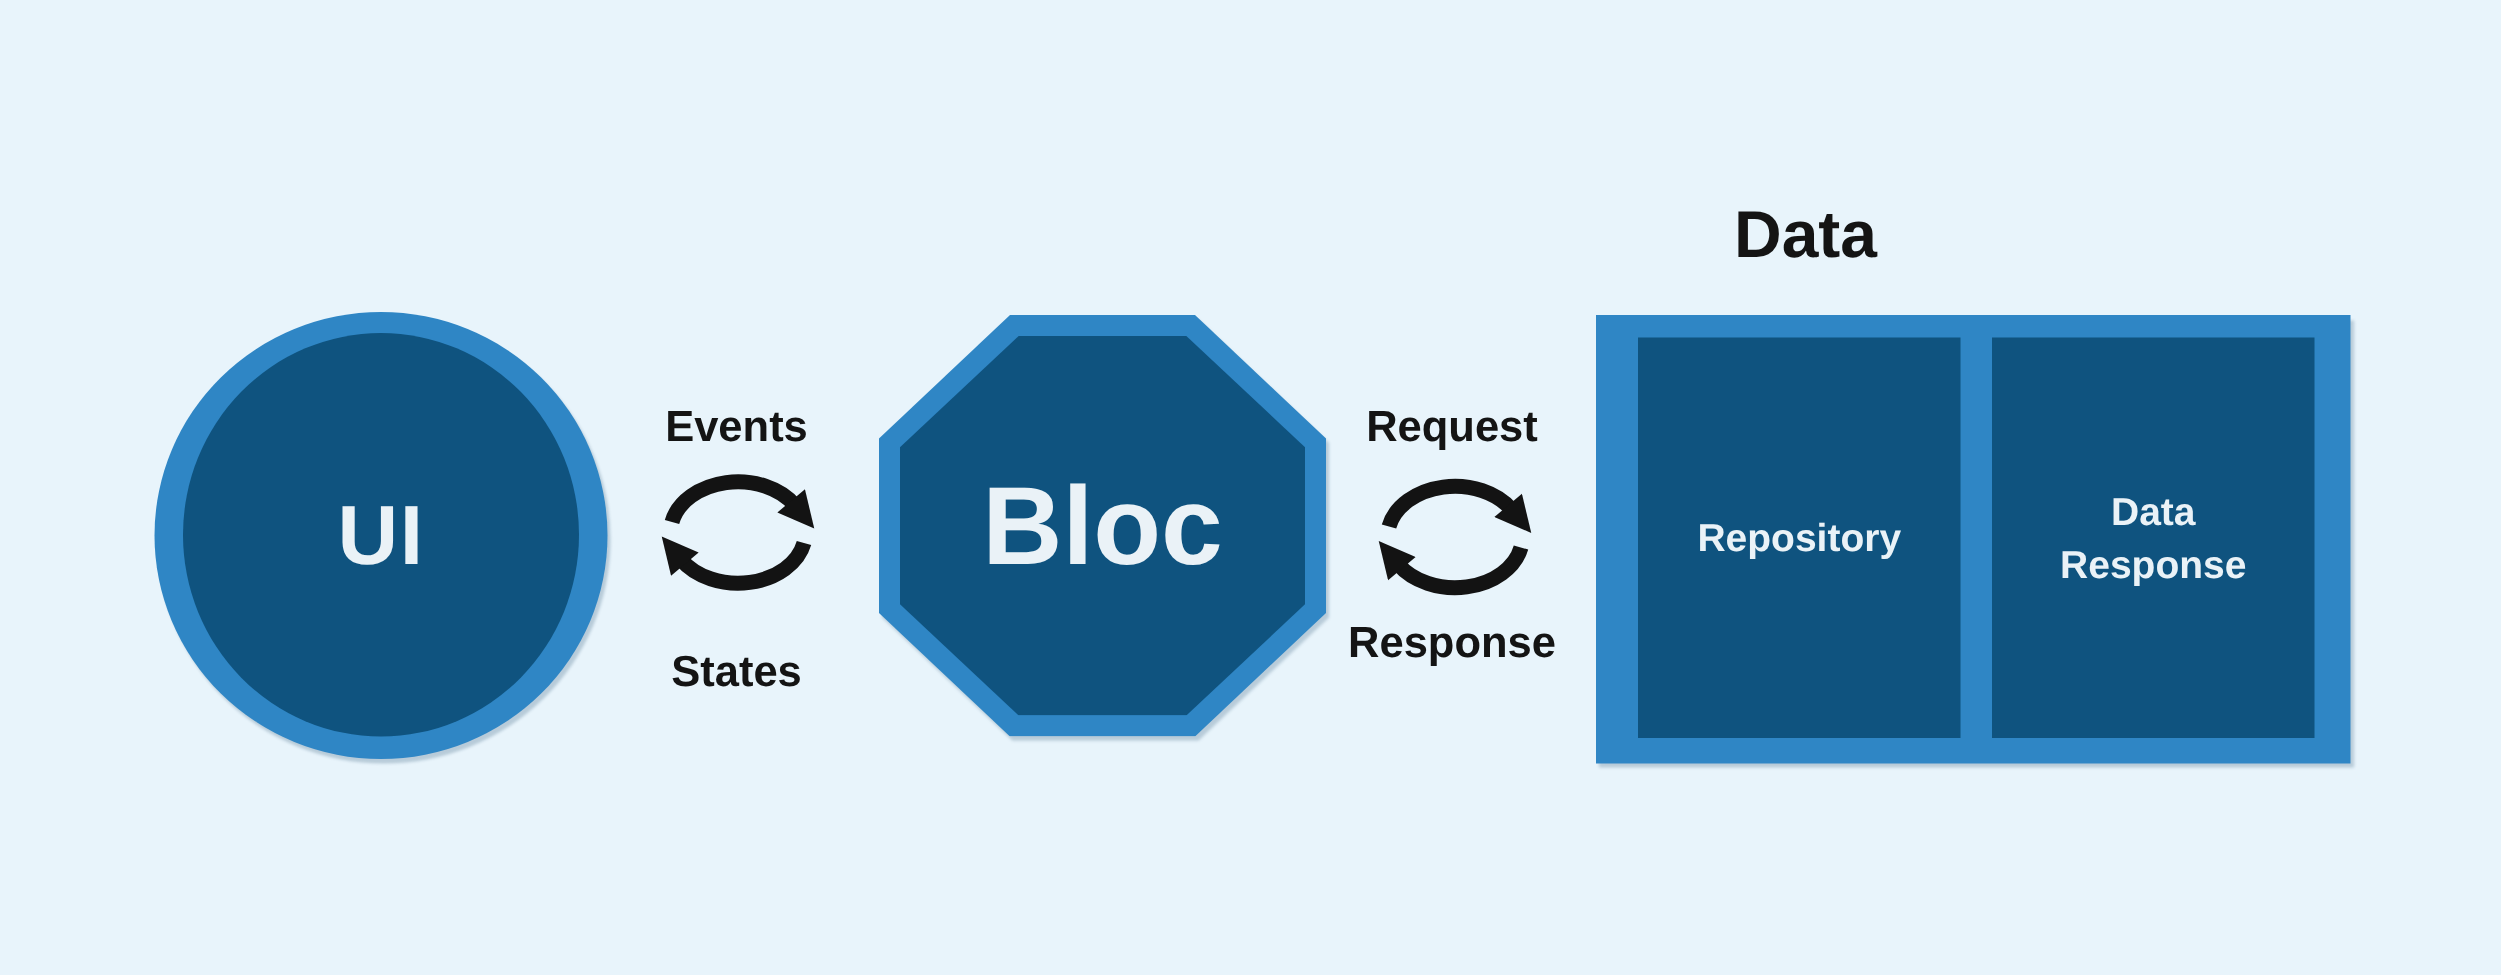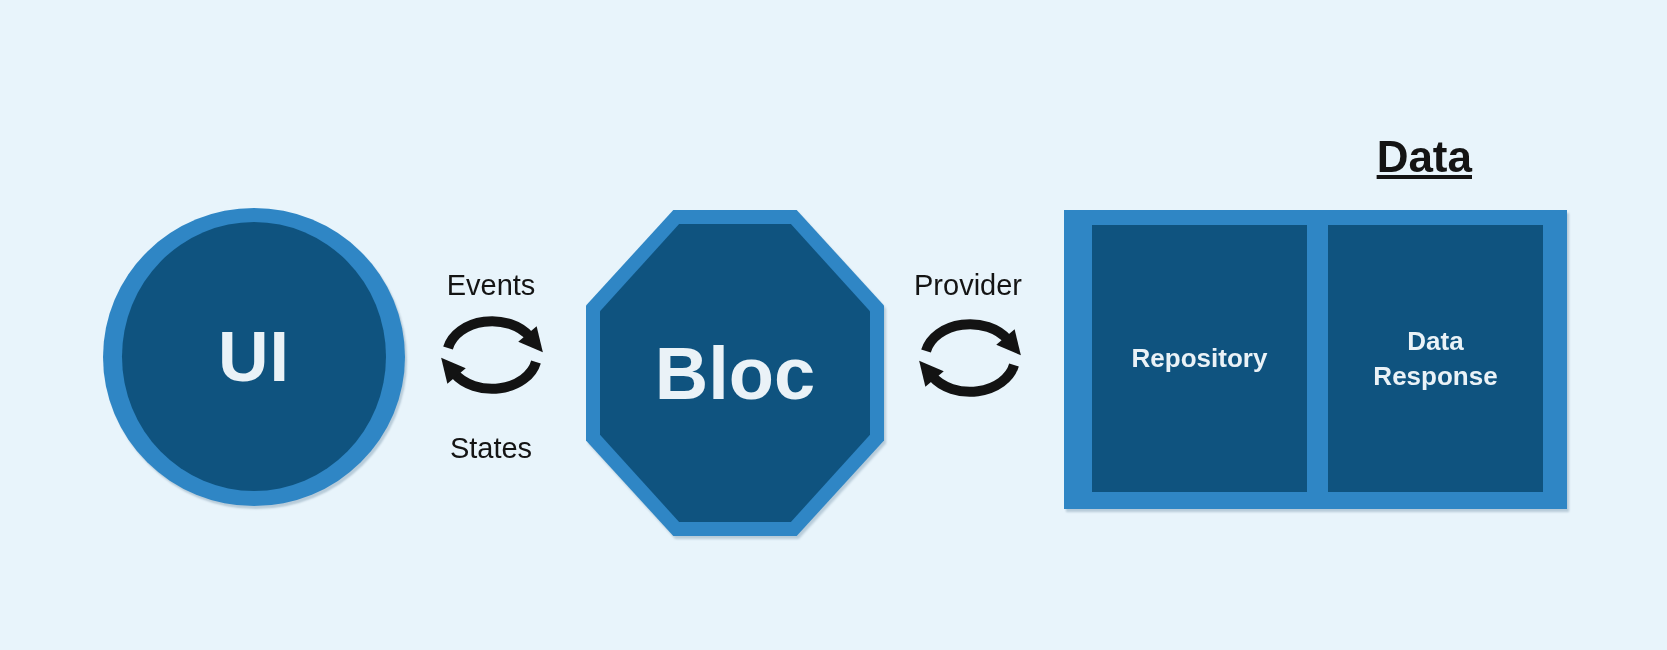--- a/index.html
+++ b/index.html
@@ -32,50 +32,49 @@
   }
   .circle-inner{
     position:absolute;left:19px;right:19px;top:14px;bottom:15px;
     background:var(--shape-fill-dark-blue);
     border-radius:50%;
     display:flex;align-items:center;justify-content:center;
   }
   .node-label-big{
     color:var(--label-light);
     font-weight:bold;
-    font-size:70px;
+    font-size:56px;
     letter-spacing:1px;
   }
 
   
   .oct-wrap{
-    position:absolute;left:586px;top:210px;width:298px;height:326px;
+    position:absolute;left:586px;top:210px;width:298px;height:281px;
     filter:drop-shadow(2px 3px 1px rgba(15,60,95,0.22));
   }
   .oct-outer,.oct-inner{
     clip-path:polygon(29.3% 0,70.7% 0,100% 29.3%,100% 70.7%,70.7% 100%,29.3% 100%,0 70.7%,0 29.3%);
   }
   .oct-outer{
     position:absolute;inset:0;
     background:var(--shape-border-blue);
   }
   .oct-inner{
     position:absolute;inset:14px;
     background:var(--shape-fill-dark-blue);
     display:flex;align-items:center;justify-content:center;
   }
   .oct-inner .node-label-big{font-size:74px;letter-spacing:0;}
 
   
   .data-title{
-    position:absolute;left:1272px;top:134px;width:200px;
-    text-align:right;
+    position:absolute;left:1156px;top:134px;width:200px;
+    text-align:left;
     font-size:44px;font-weight:bold;color:var(--label-dark);
     line-height:46px;
-    text-decoration:underline;
   }
   .data-panel{
     position:absolute;left:1064px;top:210px;width:503px;height:299px;
     background:var(--shape-border-blue);
     display:flex;
     padding:15px 24px 17px 28px;
     gap:21px;
     box-shadow:2px 3px 2px rgba(15,60,95,0.22);
   }
   .data-card{
@@ -88,21 +87,21 @@
     font-size:26px;font-weight:bold;
     text-align:center;
     line-height:35px;
   }
   .data-card.second .card-label{max-width:125px;}
 
   
   .flow-label{
     position:absolute;width:160px;
     text-align:center;
-    font-size:29px;font-weight:normal;
+    font-size:29px;font-weight:bold;
     color:var(--label-dark);
     line-height:32px;
   }
   .cycle{
     position:absolute;width:112px;height:84px;
     overflow:visible;
   }
   .cycle .arc{
     stroke:var(--arrow-black);
     stroke-width:10;
@@ -134,30 +133,31 @@
   </svg>
   <div class="flow-label" style="left:411px;top:413px;margin-top:19px;">States</div>
 
   <div class="oct-wrap">
     <div class="oct-outer"></div>
     <div class="oct-inner">
       <span class="node-label-big">Bloc</span>
     </div>
   </div>
 
-  <div class="flow-label" style="left:888px;top:269px;">Provider</div>
+  <div class="flow-label" style="left:888px;top:269px;">Request</div>
   <svg class="cycle" style="left:914px;top:316px;" viewBox="0 0 112 84" aria-hidden="true">
     <defs>
       <marker id="ah-b" viewBox="0 0 12 12" refX="2" refY="6" markerWidth="26" markerHeight="24" markerUnits="userSpaceOnUse" orient="auto">
         <path class="ah" d="M0 0 L12 6 L0 12 Z"></path>
       </marker>
     </defs>
     <path class="arc" d="M 12 35 A 45 34 0 0 1 94 24" marker-end="url(#ah-b)"></path>
     <path class="arc" d="M 100 49 A 45 34 0 0 1 18 60" marker-end="url(#ah-b)"></path>
   </svg>
+  <div class="flow-label" style="left:888px;top:413px;">Response</div>
 
   <div class="data-title">Data</div>
   <div class="data-panel">
     <div class="data-card first">
       <span class="card-label">Repository</span>
     </div>
     <div class="data-card second">
       <span class="card-label">Data Response</span>
     </div>
   </div>

